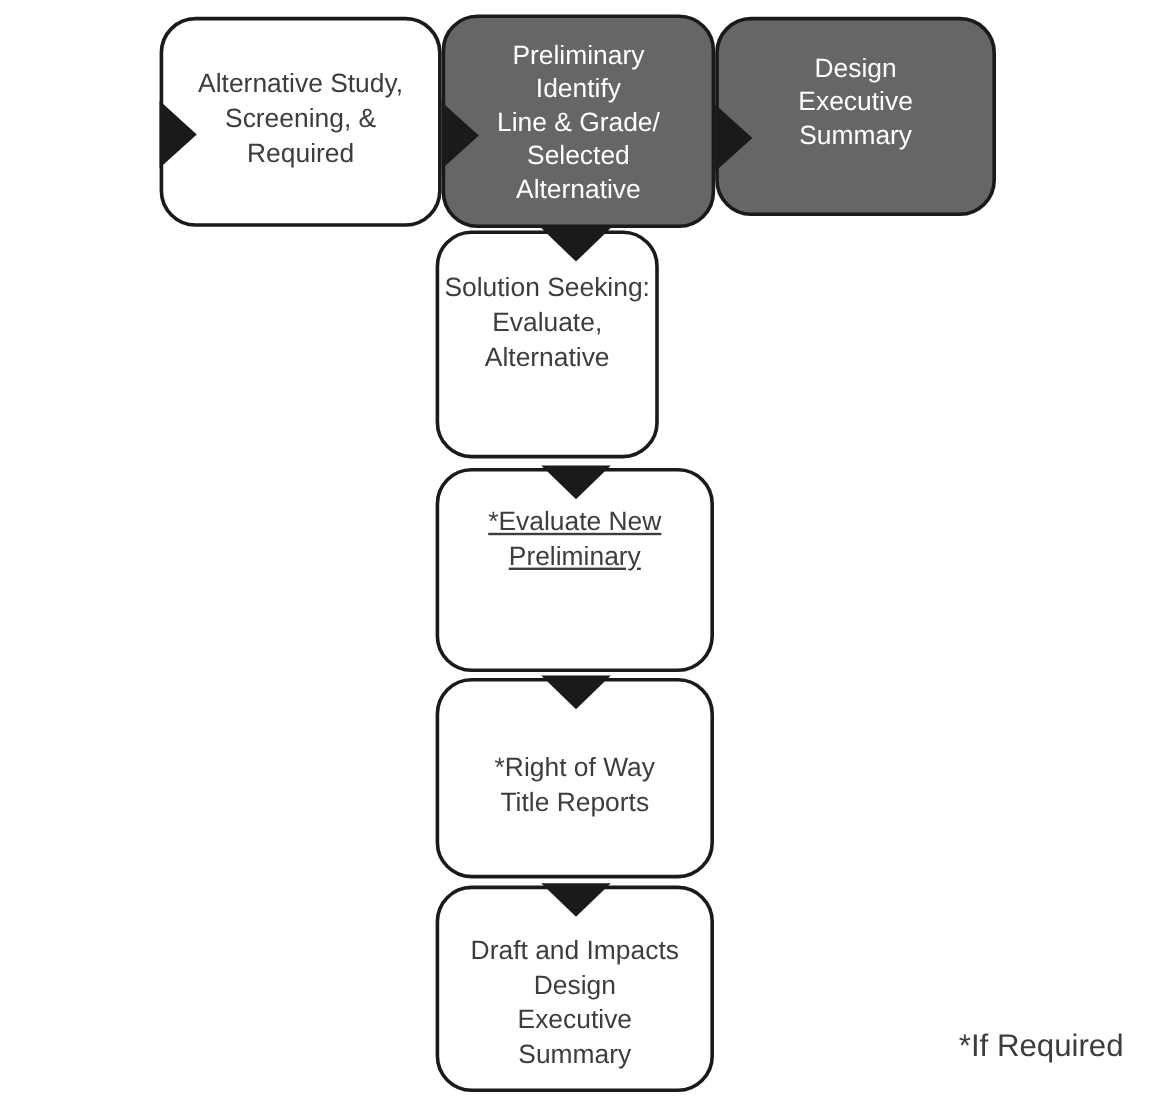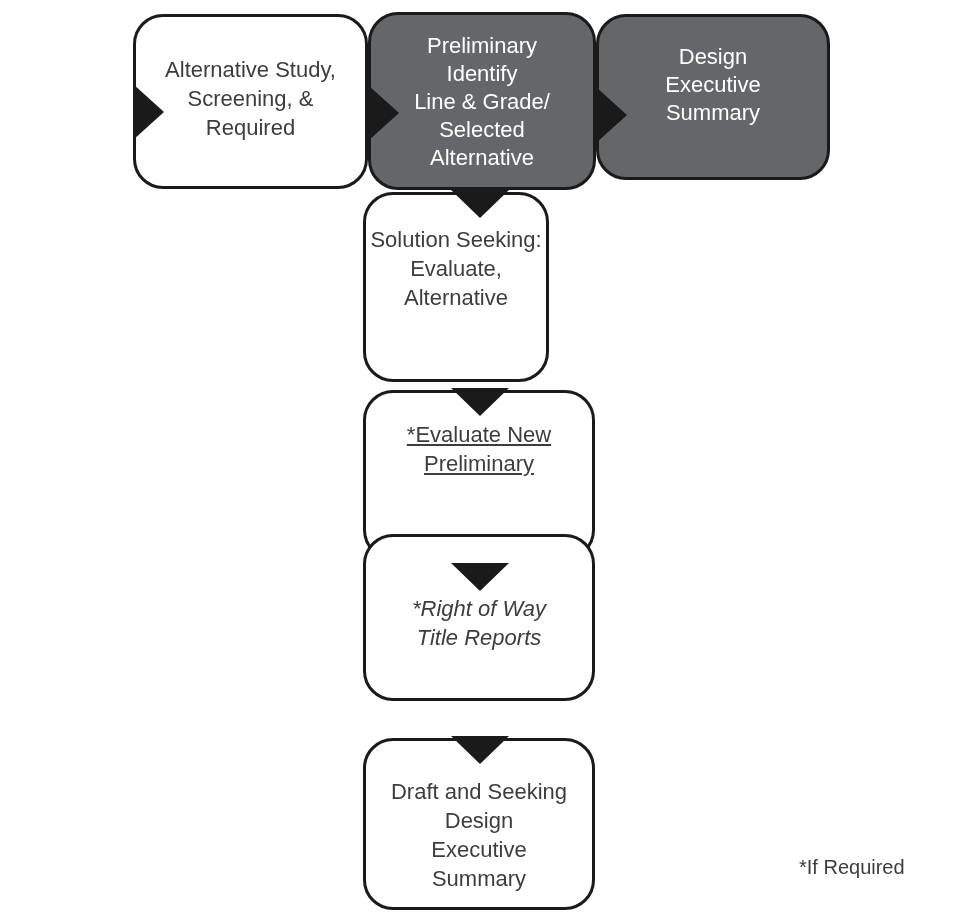--- a/index.html
+++ b/index.html
@@ -50,21 +50,21 @@
     position:absolute;
     width:0;height:0;
     border-left:29px solid transparent;
     border-right:29px solid transparent;
     border-top:28px solid var(--ink);
     z-index:2;
   }
   .footnote{
     position:absolute;
     left:799px;top:856px;
-    font-size:20px;
+    font-size:26px;
     color:var(--light-text);
     white-space:nowrap;
   }
 </style>
 </head>
 <body>
 
 <div class="stage">
 
   <div class="arr-r" style="left:133px;top:84px;"></div>
@@ -100,27 +100,27 @@
     <div class="ln">Solution Seeking:</div>
     <div class="ln">Evaluate,</div>
     <div class="ln">Alternative</div>
   </div>
 
   <div class="box light" style="left:363px;top:390px;width:232px;height:170px;padding-top:27px;text-decoration:underline;">
     <div class="ln">*Evaluate New</div>
     <div class="ln">Preliminary</div>
   </div>
 
-  <div class="box light" style="left:363px;top:534px;width:232px;height:167px;padding-top:57px;font-style:italic;">
+  <div class="box light" style="left:363px;top:565px;width:232px;height:167px;padding-top:57px;">
     <div class="ln">*Right of Way</div>
     <div class="ln">Title Reports</div>
   </div>
 
   <div class="box light" style="left:363px;top:738px;width:232px;height:172px;padding-top:36px;">
-    <div class="ln">Draft and Seeking</div>
+    <div class="ln">Draft and Impacts</div>
     <div class="ln">Design</div>
     <div class="ln">Executive</div>
     <div class="ln">Summary</div>
   </div>
 
   <div class="footnote">*If Required</div>
 
 </div>
 
 </body></html>

